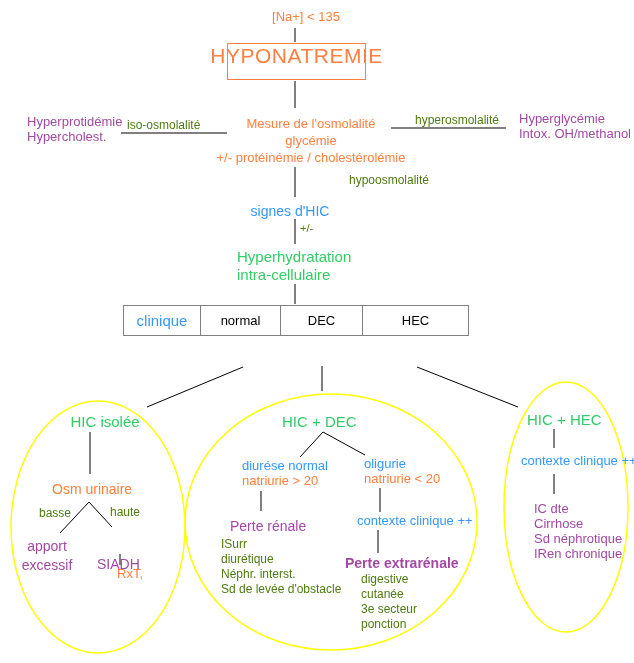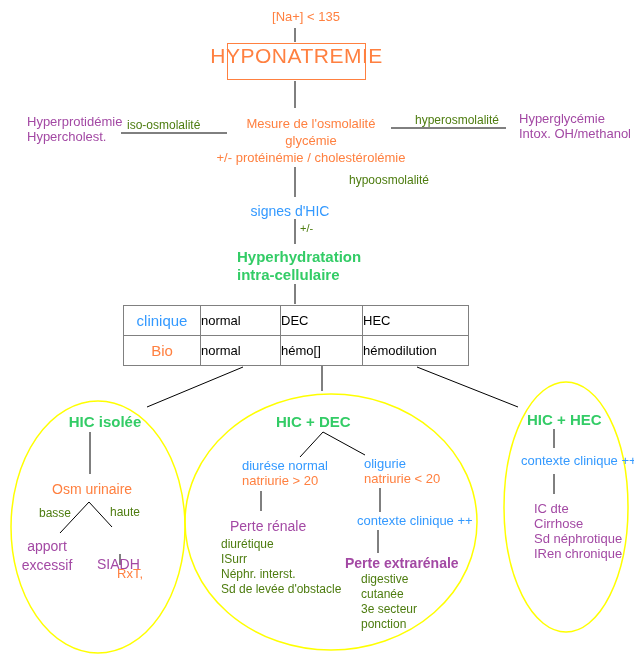--- a/index.html
+++ b/index.html
@@ -5,39 +5,39 @@
   html,body{margin:0;padding:0;background:#ffffff;}
   .canvas{
     position:relative;width:634px;height:663px;background:#ffffff;overflow:hidden;
     font-family:"Liberation Sans", sans-serif;
   }
   .lbl{position:absolute;white-space:nowrap;line-height:1.15;}
   .ctr{transform:translateX(-50%);text-align:center;}
   .orange{color:#FF8040;}
   .purple{color:#A349A4;}
   .blue{color:#3399FF;}
-  .green{color:#33CC66;font-weight:bold;}
+  .green{color:#33CC66;}
   .black{color:#4d7c0f;}
   .f11{font-size:11px;}
   .f12{font-size:12px;}
   .f13{font-size:13px;margin-left:9px;}
   .f14{font-size:14px;}
   .f15{font-size:15px;}
   .title-box{
     position:absolute;left:227px;top:43px;width:139px;height:37px;
     border:1px solid #FF8040;box-sizing:border-box;
     display:flex;justify-content:center;
     font-size:21px;color:#FF8040;letter-spacing:0.5px;
   }
   svg.overlay{position:absolute;left:0;top:0;}
   .dxtable{
     position:absolute;left:123px;top:305px;border-collapse:collapse;padding-left:48px;
   }
   .dxtable td{
-    border:1px solid #808080;height:29px;vertical-align:middle;
+    border:1px solid #808080;height:29px;text-align:center;vertical-align:middle;
     font-size:13px;color:#000;padding:0;
   }
   .dxtable td.hdr1{font-size:15px;color:#3399FF;width:76px;text-align:center;}
   .dxtable td.hdr2{font-size:15px;color:#FF8040;width:76px;text-align:center;}
   .dxtable td.c1{width:79px;} .dxtable td.c2{width:81px;} .dxtable td.c3{width:105px;}
   .stack div{white-space:nowrap;}
 </style>
 </head>
 <body>
 
@@ -110,56 +110,50 @@
   </div>
 
   <table class="dxtable">
     <tbody>
         <tr>
       <td class="hdr1">clinique</td>
       <td class="c1">normal</td>
       <td class="c2">DEC</td>
       <td class="c3">HEC</td>
     </tr>
-    <tr>
-      <td class="hdr2">Bio</td>
-      <td class="c1">normal</td>
-      <td class="c2">hémo[]</td>
-      <td class="c3">hémodilution</td>
-    </tr>
   </tbody>
     </table>
 
   <div class="lbl ctr green f15" style="left:105px;top:413px;">HIC isolée</div>
   <div class="lbl orange f14" style="left:52px;top:481px;">Osm urinaire</div>
   <div class="lbl black f12" style="left:39px;top:507px;">basse</div>
   <div class="lbl black f12" style="left:110px;top:506px;">haute</div>
   <div class="lbl ctr purple f14 stack" style="left:47px;top:537px;line-height:19px;">
     <div>apport</div>
     <div>excessif</div>
   </div>
   <div class="lbl purple f14" style="left:97px;top:536px;margin-top:20px;">SIADH</div>
   <div class="lbl orange f13" style="left:108px;top:567px;">RxT,</div>
 
-  <div class="lbl green f15" style="left:276px;top:413px;">HIC + DEC</div>
+  <div class="lbl green f15" style="left:282px;top:413px;">HIC + DEC</div>
 
   <div class="lbl f13 stack" style="left:233px;top:458px;line-height:15px;">
     <div class="blue">diurése normal</div>
     <div class="orange">natriurie &gt; 20</div>
   </div>
 
   <div class="lbl f13 stack" style="left:355px;top:456px;line-height:15px;">
     <div class="blue">oligurie</div>
     <div class="orange">natriurie &lt; 20</div>
   </div>
 
   <div class="lbl purple f14" style="left:230px;top:518px;">Perte rénale</div>
   <div class="lbl black f12 stack" style="left:221px;top:537px;line-height:15px;">
+    <div>ISurr</div>
     <div>diurétique</div>
-    <div>ISurr</div>
     <div>Néphr. interst.</div>
     <div>Sd de levée d'obstacle</div>
   </div>
 
   <div class="lbl blue f13" style="left:348px;top:514px;">contexte clinique ++</div>
   <div class="lbl purple f14" style="left:345px;top:555px;font-weight:bold;">Perte extrarénale</div>
   <div class="lbl black f12 stack" style="left:361px;top:572px;line-height:15px;">
     <div>digestive</div>
     <div>cutanée</div>
     <div>3e secteur</div>

